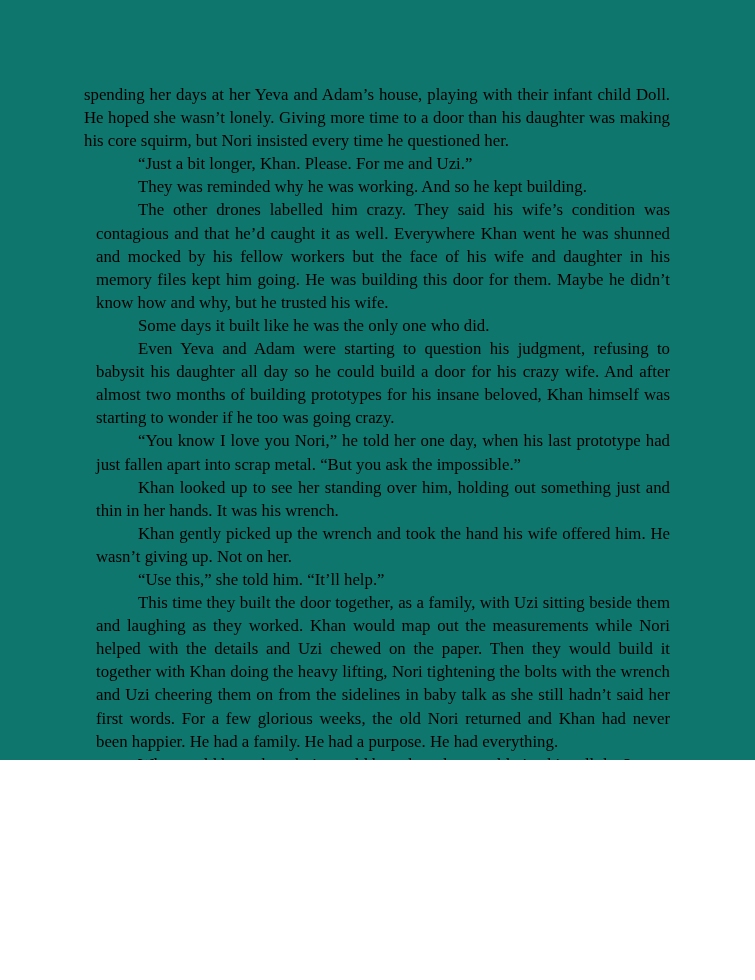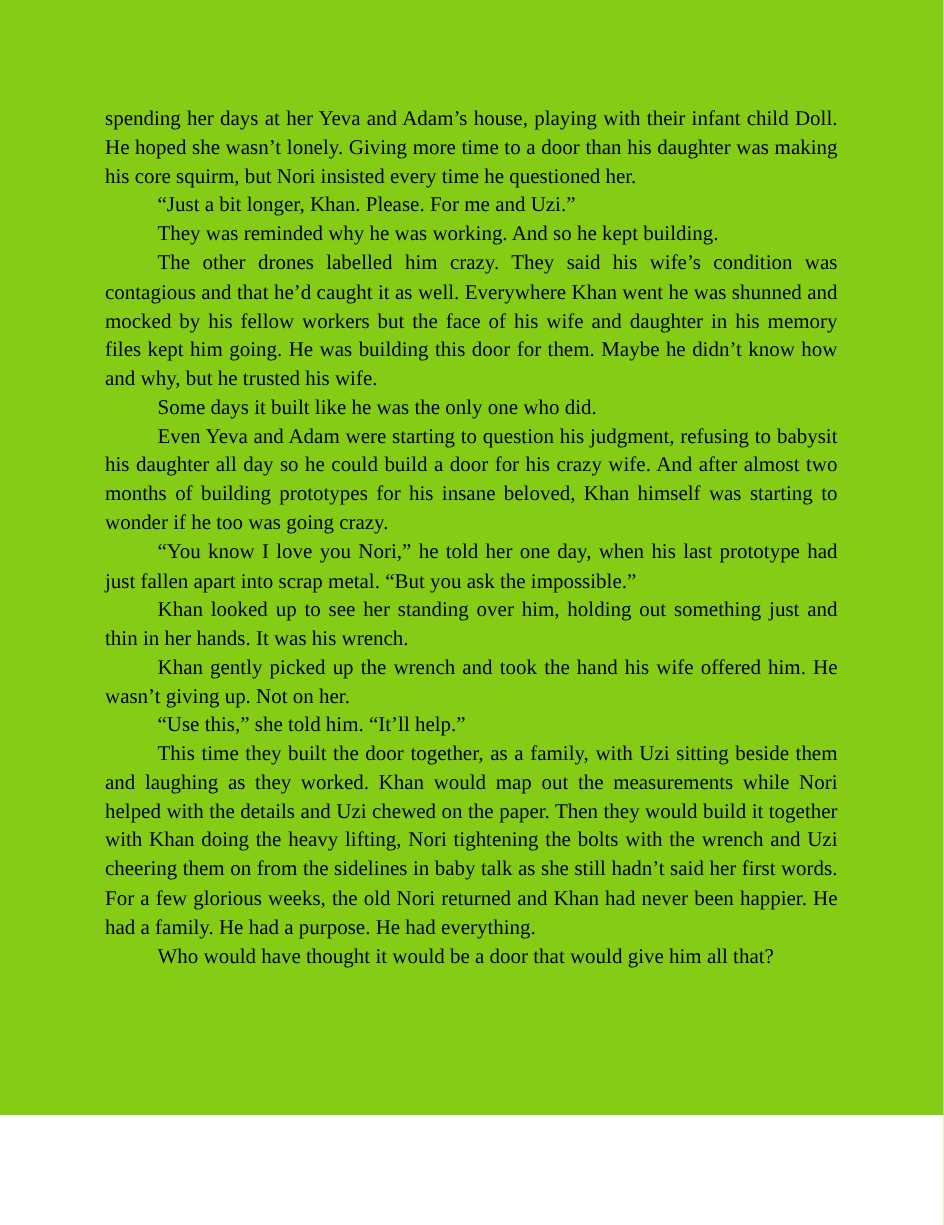--- a/index.html
+++ b/index.html
@@ -4,36 +4,37 @@
 <style>
   html, body {
     margin: 0;
     padding: 0;
     background: #ffffff;
   }
   .page {
     position: relative;
     box-sizing: border-box;
     width: 755px;
-    height: 892px;
-    background: #84cc16;
+    height: 760px;
+    background: #0f766e;
     color: #000000;
     font-family: "Liberation Serif", "DejaVu Serif", serif;
     font-size: 16.8px;
     line-height: 23.1px;
     padding: 83px 85px 0 84px;
     overflow: hidden;
   }
   .para {
     margin: 0;
     text-align: justify;
     text-justify: inter-word;
   }
   .para.indent {
     text-indent: 42px;
+    margin-left: 12px;
   }
 </style>
 </head>
 <body>
 
 <div class="page">
   <p class="para">spending her days at her Yeva and Adam’s house, playing with their infant child Doll. He hoped she wasn’t lonely. Giving more time to a door than his daughter was making his core squirm, but Nori insisted every time he questioned her.</p>
   <p class="para indent">“Just a bit longer, Khan. Please. For me and Uzi.”</p>
   <p class="para indent">They was reminded why he was working. And so he kept building.</p>
   <p class="para indent">The other drones labelled him crazy. They said his wife’s condition was contagious and that he’d caught it as well. Everywhere Khan went he was shunned and mocked by his fellow workers but the face of his wife and daughter in his memory files kept him going. He was building this door for them. Maybe he didn’t know how and why, but he trusted his wife.</p>

